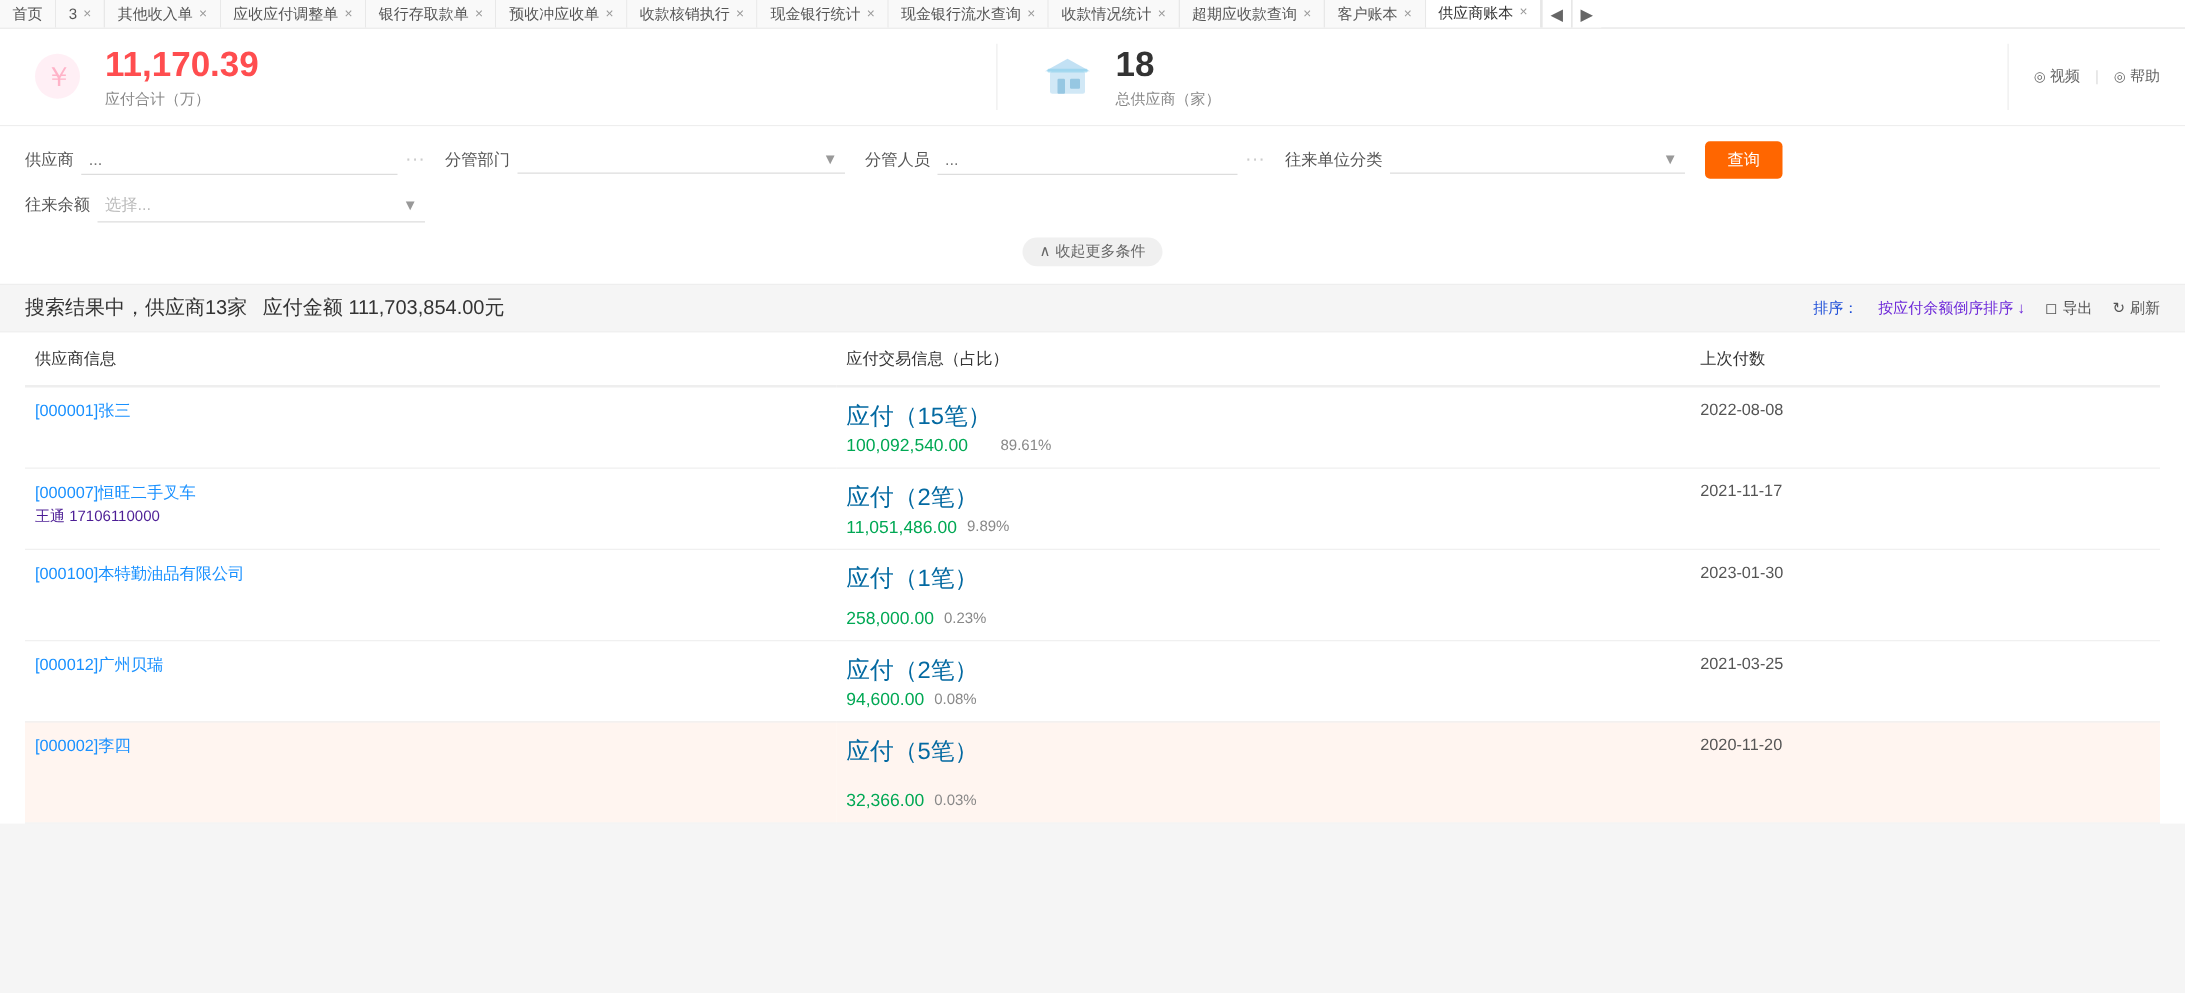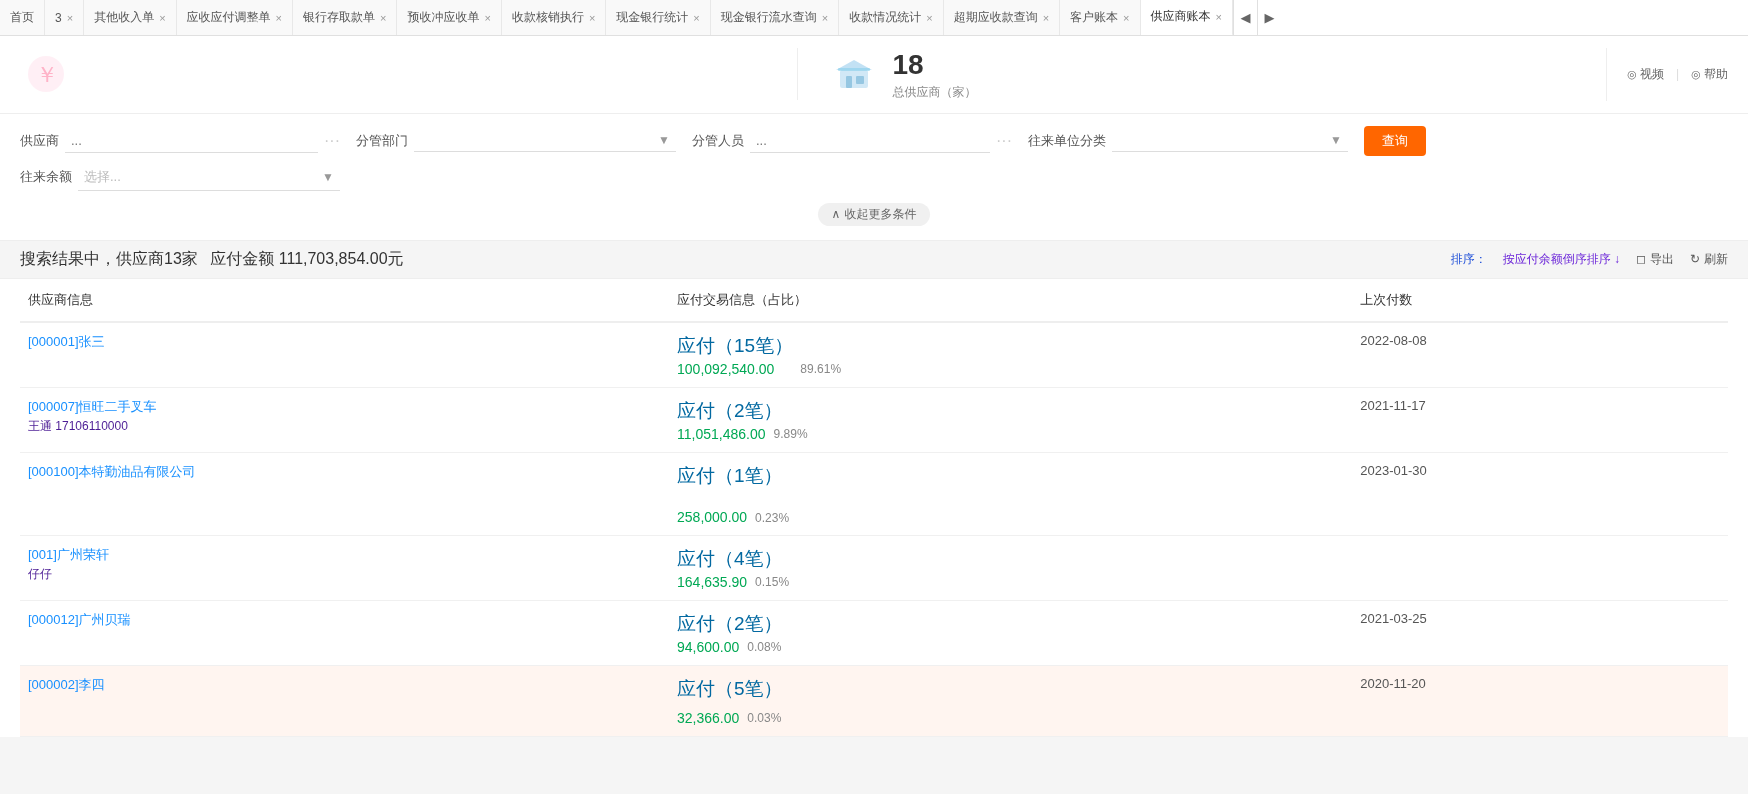--- a/index.html
+++ b/index.html
@@ -4,21 +4,21 @@
   <style>
     * { margin: 0; padding: 0; box-sizing: border-box; }
     body { font-family: 'Microsoft YaHei', Arial, sans-serif; font-size: 13px; background: #f5f5f5; color: #333; overflow-x: hidden; }
 
     
     .tab-bar {
       background: #fff;
       border-bottom: 1px solid #e0e0e0;
       display: flex;
       align-items: center;
-      height: 36px;
+      height: 23px;
       overflow: hidden;
     }
     .tab-item {
       display: flex;
       align-items: center;
       padding: 0 10px;
       height: 36px;
       border-right: 1px solid #e8e8e8;
       cursor: pointer;
       white-space: nowrap;
@@ -325,20 +325,24 @@
 
 <div class="summary-bar">
 
 
   <div class="summary-card">
     <div class="icon-amount">
       <svg width="44" height="44" viewBox="0 0 44 44" fill="none" xmlns="http://www.w3.org/2000/svg">
         <circle cx="22" cy="22" r="18" fill="#ffe0eb" opacity="0.5"></circle>
         <text x="12" y="30" font-size="22" fill="#ffb3c8" font-family="serif">￥</text>
       </svg>
+    </div>
+    <div class="summary-info">
+      <div class="big-num">11,170.39</div>
+      <div class="sub-label">应付合计（万）</div>
     </div>
   </div>
 
   <div class="summary-card">
     <div class="icon-store">
       <svg width="44" height="44" viewBox="0 0 44 44" fill="none" xmlns="http://www.w3.org/2000/svg">
         <rect x="8" y="18" width="28" height="18" rx="2" fill="#b3d9f0" opacity="0.6"></rect>
         <rect x="14" y="24" width="6" height="12" rx="1" fill="#87bedd" opacity="0.8"></rect>
         <rect x="24" y="24" width="8" height="8" rx="1" fill="#87bedd" opacity="0.8"></rect>
         <polygon points="4,18 22,8 40,18" fill="#a8d4ef" opacity="0.7"></polygon>
@@ -461,54 +465,43 @@
               <a class="amount-link">11,051,486.00</a>
               <span class="percent-val">9.89%</span>
             </div>
           </td>
           <td class="date-val">2021-11-17</td>
         </tr>
         <tr>
           <td><a class="supplier-link">[000100]本特勤油品有限公司</a></td>
           <td>
             <div class="amount-label">应付（1笔）</div>
-            <div style="display: flex; align-items: flex-end; margin-top: 20px;">
+            <div style="display: flex; align-items: center; margin-top: 10px;">
               <a class="amount-link">258,000.00</a>
               <span class="percent-val">0.23%</span>
             </div>
           </td>
           <td class="date-val">2023-01-30</td>
-        </tr>
-        <tr>
-          <td><a class="supplier-link">[001]广州荣轩</a><div class="supplier-sub">仔仔</div></td>
-          <td>
-            <div class="amount-label">应付（4笔）</div>
-            <div style="display: flex; align-items: center; margin-top: 2px;">
-              <a class="amount-link">164,635.90</a>
-              <span class="percent-val">0.15%</span>
-            </div>
-          </td>
-          <td class="date-val"></td>
         </tr>
         <tr>
           <td><a class="supplier-link">[000012]广州贝瑞</a></td>
           <td>
             <div class="amount-label">应付（2笔）</div>
             <div style="display: flex; align-items: center; margin-top: 2px;">
               <a class="amount-link">94,600.00</a>
               <span class="percent-val">0.08%</span>
             </div>
           </td>
           <td class="date-val">2021-03-25</td>
         </tr>
         <tr style="background: rgb(255, 245, 240);">
           <td><a class="supplier-link">[000002]李四</a></td>
           <td>
             <div class="amount-label">应付（5笔）</div>
-            <div style="display: flex; align-items: center; margin-top: 8px;">
+            <div style="display: flex; align-items: center; margin-top: 18px;">
               <a class="amount-link">32,366.00</a>
               <span class="percent-val">0.03%</span>
             </div>
           </td>
           <td class="date-val">2020-11-20</td>
         </tr>
       </tbody>
   </table>
 </div>
 

